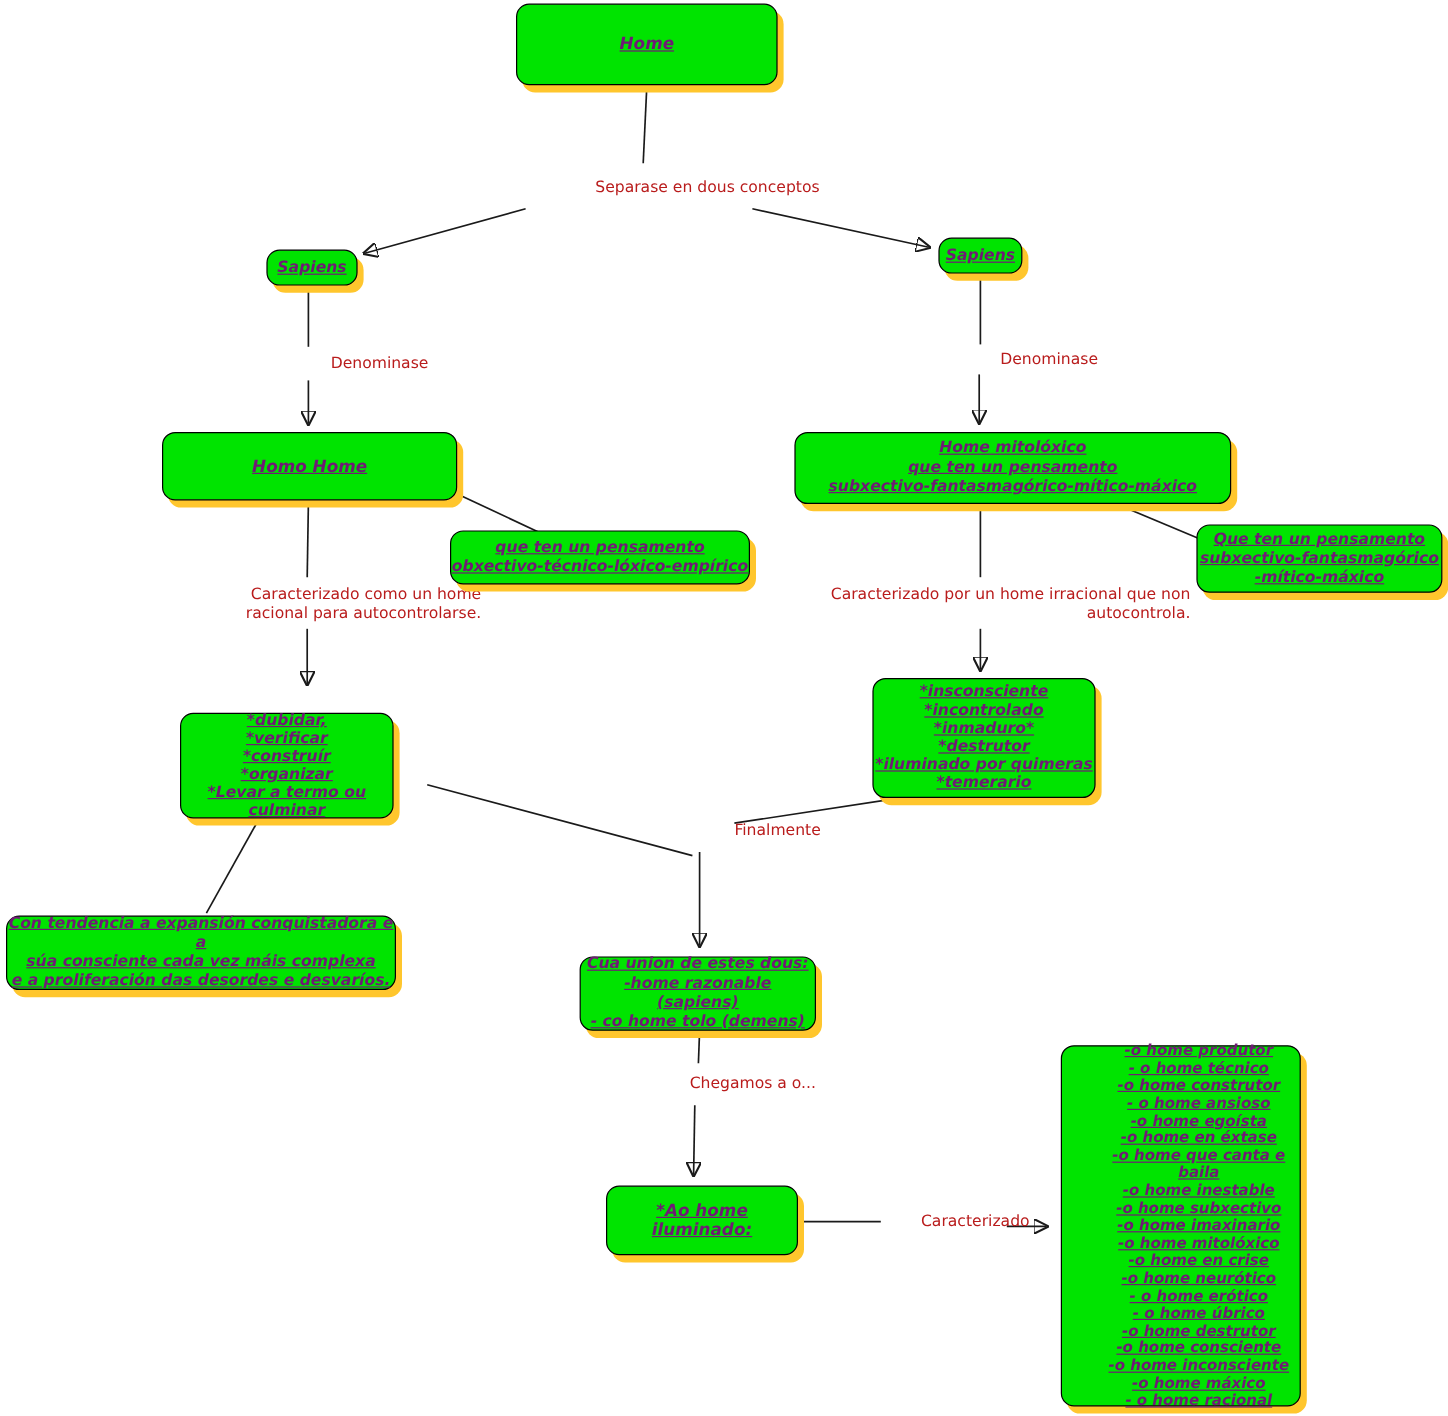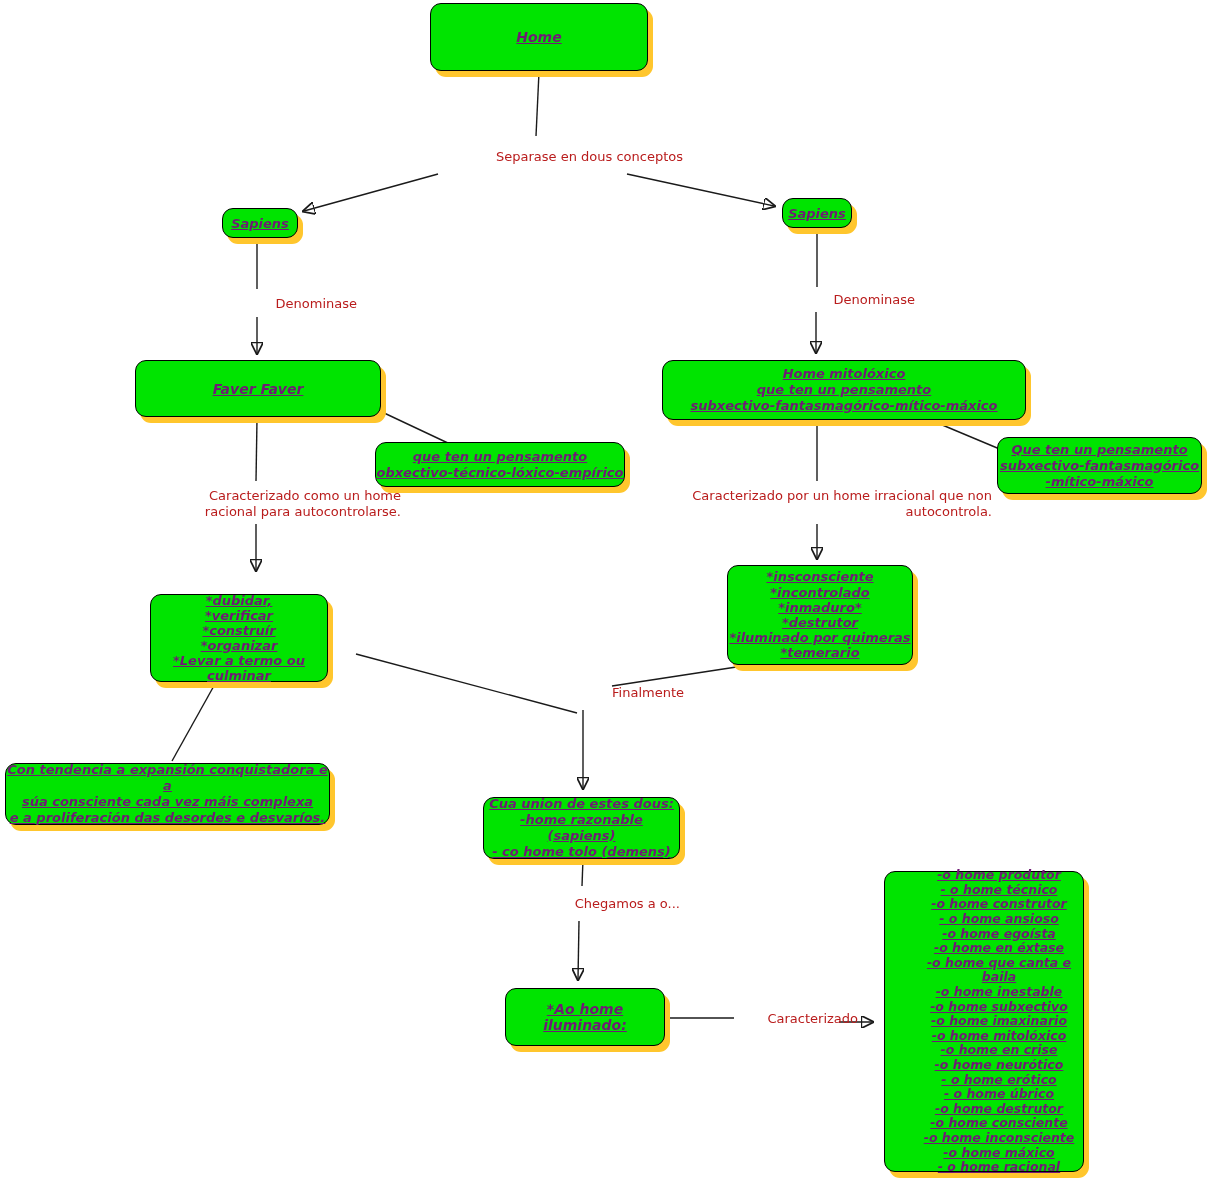--- a/index.html
+++ b/index.html
@@ -85,21 +85,21 @@
   <div class="node" id="n-home">
       <span>Home</span>
     </div>
   <div class="node" id="n-sapiens">
       <span>Sapiens</span>
     </div>
   <div class="node" id="n-demens">
       <span>Sapiens</span>
     </div>
   <div class="node" id="n-homofaver">
-      <span>Faver Faver</span>
+      <span>Homo Home</span>
     </div>
   <div class="node" id="n-mitoloxico">
       <span>Home mitolóxico
 que ten un pensamento
 subxectivo-fantasmagórico-mítico-máxico</span>
     </div>
   <div class="node" id="n-pens-obx">
       <span>que ten un pensamento
 obxectivo-técnico-lóxico-empírico</span>
     </div>

